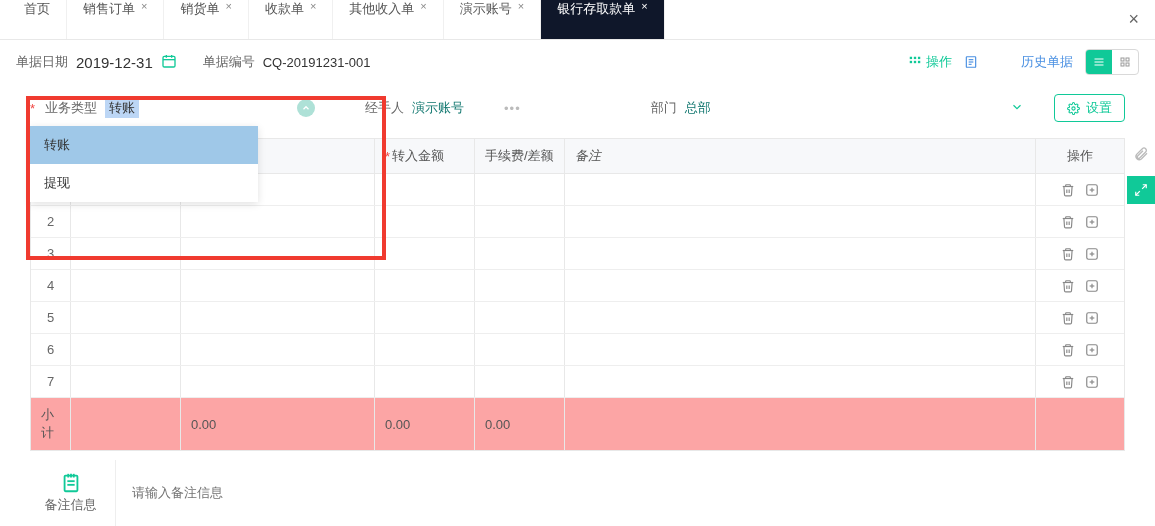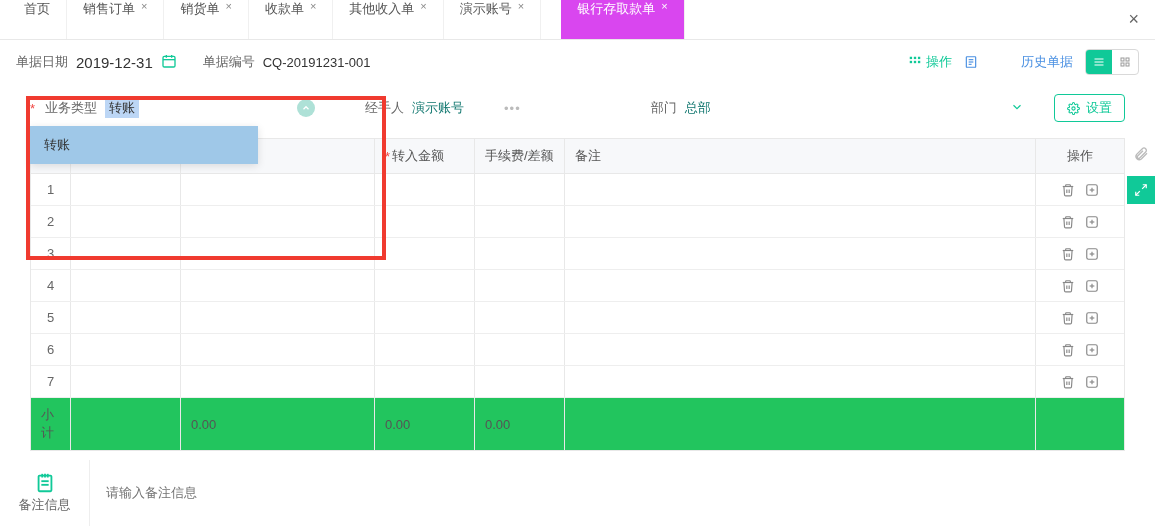--- a/index.html
+++ b/index.html
@@ -2,21 +2,21 @@
 <html><head>
 <meta charset="utf-8">
 <style>
 * { box-sizing: border-box; margin: 0; padding: 0; }
 body { font-family: "PingFang SC", "Microsoft YaHei", sans-serif; font-size: 13px; color: #333; background: #fff; width: 1155px; height: 526px; overflow: hidden; position: relative; }
 
 
 .tabs { display: flex; align-items: stretch; height: 40px; border-bottom: 1px solid #e8e8e8; padding-left: 8px; }
 .tab { display: flex; align-items: flex-start; padding: 0 16px; cursor: pointer; border-right: 1px solid #f0f0f0; font-size: 13px; color: #555; position: relative; }
 .tab .close { margin-left: 6px; font-size: 11px; color: #888; }
-.tab.active { background: #d946ef; color: #fff; margin-left: 20px; }
+.tab.active { background: #0f172a; color: #fff; }
 .tab.active .close { color: #fff; }
 .tabs-close { margin-left: auto; padding: 0 16px; display: flex; align-items: center; color: #666; font-size: 18px; cursor: pointer; }
 
 
 .header { display: flex; align-items: center; height: 44px; padding: 0 16px; gap: 8px; }
 .header .label { color: #666; }
 .header .date { font-size: 15px; font-weight: 500; }
 .header .cal-icon svg { color: #10c998; }
 .header .actions { margin-left: auto; display: flex; align-items: center; gap: 12px; }
 .header .action { display: flex; align-items: center; gap: 4px; color: #10c998; cursor: pointer; }
@@ -51,31 +51,31 @@
 .thead { background: #f7f8fa; border-bottom: 1px solid #e8e8e8; }
 .th, .td { padding: 8px 10px; border-right: 1px solid #e8e8e8; font-size: 13px; display: flex; align-items: center; }
 .th:last-child, .td:last-child { border-right: none; }
 .th { color: #555; font-weight: 500; }
 .th .req { color: #f04844; margin-right: 2px; }
 .col-gear { width: 40px; justify-content: center; }
 .col-out-acct { width: 110px; }
 .col-name { width: 194px; }
 .col-in-amt { width: 100px; }
 .col-fee { width: 90px; }
-.col-note { flex: 1; }
+.col-note { flex: 1; font-style: italic; }
 .col-ops { width: 88px; justify-content: center; gap: 10px; }
 .trow { border-bottom: 1px solid #eee; }
 .trow .td { color: #666; }
-.tfoot { background: #22c55e; }
+.tfoot { background: #fca5a5; }
 .tfoot .td { color: #555; }
 .op-icon { cursor: pointer; color: #888; display: flex; }
 .gear-icon { color: #999; }
 
 
-.note-strip { position: absolute; bottom: 0; left: 0; right: 30px; display: flex; height: 66px; }
+.note-strip { position: absolute; bottom: 0; left: 0; right: 30px; display: flex; height: 66px; padding-left: 26px; }
 .note-left { width: 90px; display: flex; flex-direction: column; align-items: center; justify-content: center; gap: 2px; color: #666; border-right: 1px solid #eee; }
 .note-left svg { color: #10c998; }
 .note-input { flex: 1; display: flex; align-items: center; padding: 0 16px; color: #737373; }
 
 
 .rail { position: absolute; right: 0; top: 140px; display: flex; flex-direction: column; gap: 8px; }
 .rail .rbtn { width: 28px; height: 28px; display: flex; align-items: center; justify-content: center; cursor: pointer; }
 .rail .rbtn.link { color: #bbb; }
 .rail .rbtn.expand { background: #10c998; color: #fff; }
 </style>
@@ -173,20 +173,21 @@
     <span class="req">*</span>
     <span class="flabel">业务类型</span>
     <span class="val-sel">转账</span>
     <span class="arrow-circle">
       <svg width="10" height="10" viewBox="0 0 24 24" fill="none" stroke="#fff" stroke-width="3">
           <polyline points="6 15 12 9 18 15"></polyline>
         </svg>
     </span>
     <div class="dropdown">
       <div class="item selected">转账</div>
+      <div class="item">提现</div>
     </div>
   </div>
   <div style="width:30px"></div>
   <div class="field">
     <span class="flabel">经手人</span>
     <span class="fval">演示账号</span>
   </div>
   <span class="more-dots">•••</span>
   <div class="field dept">
     <span class="flabel">部门</span>

